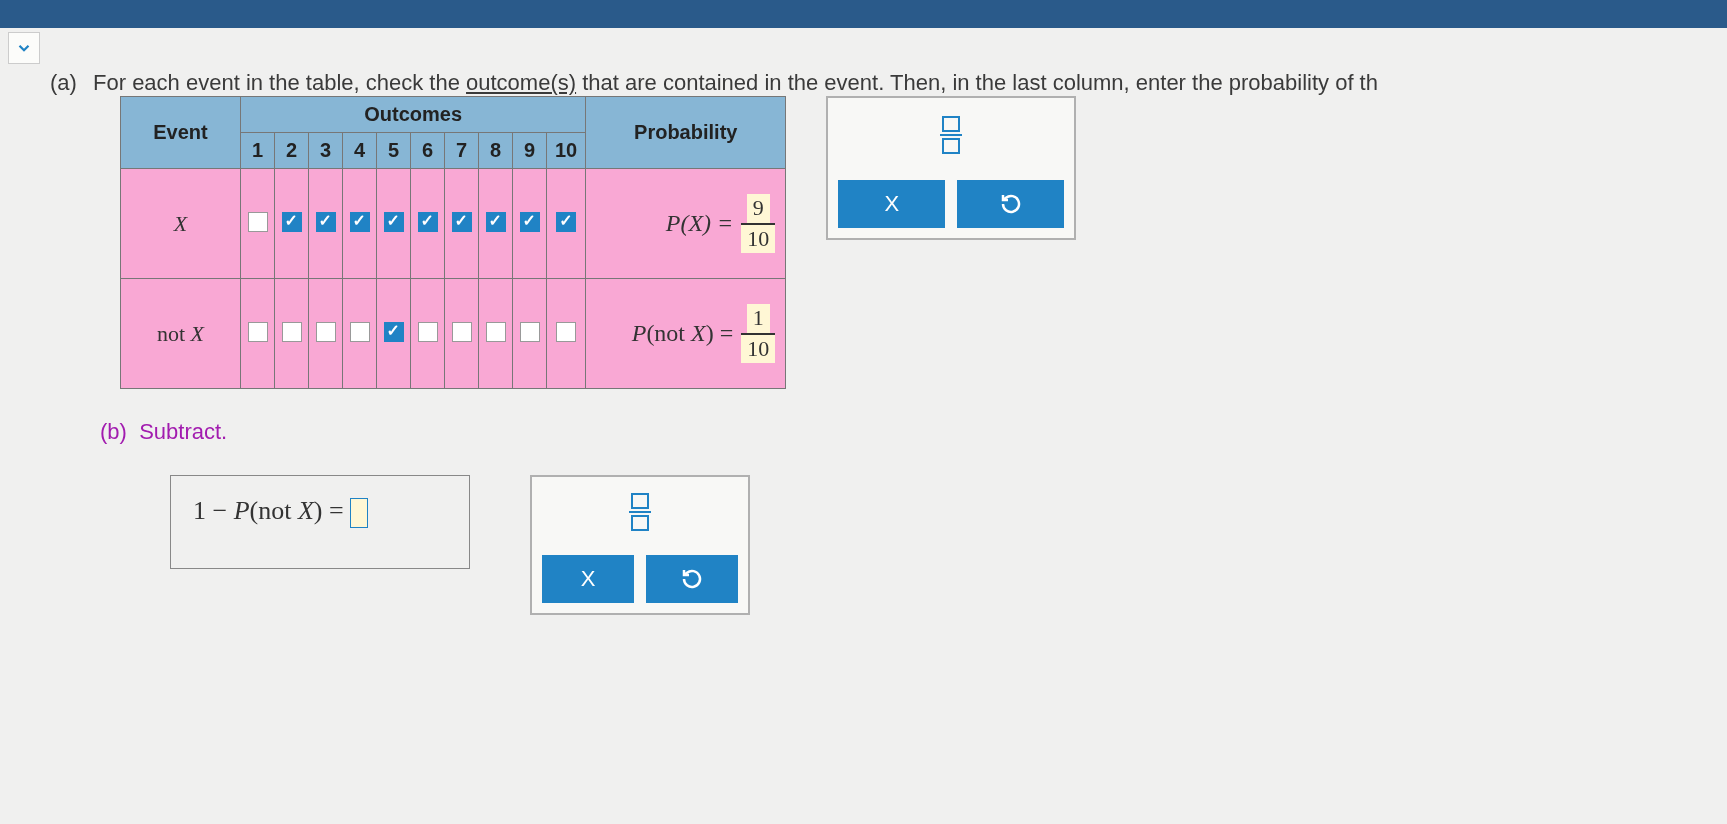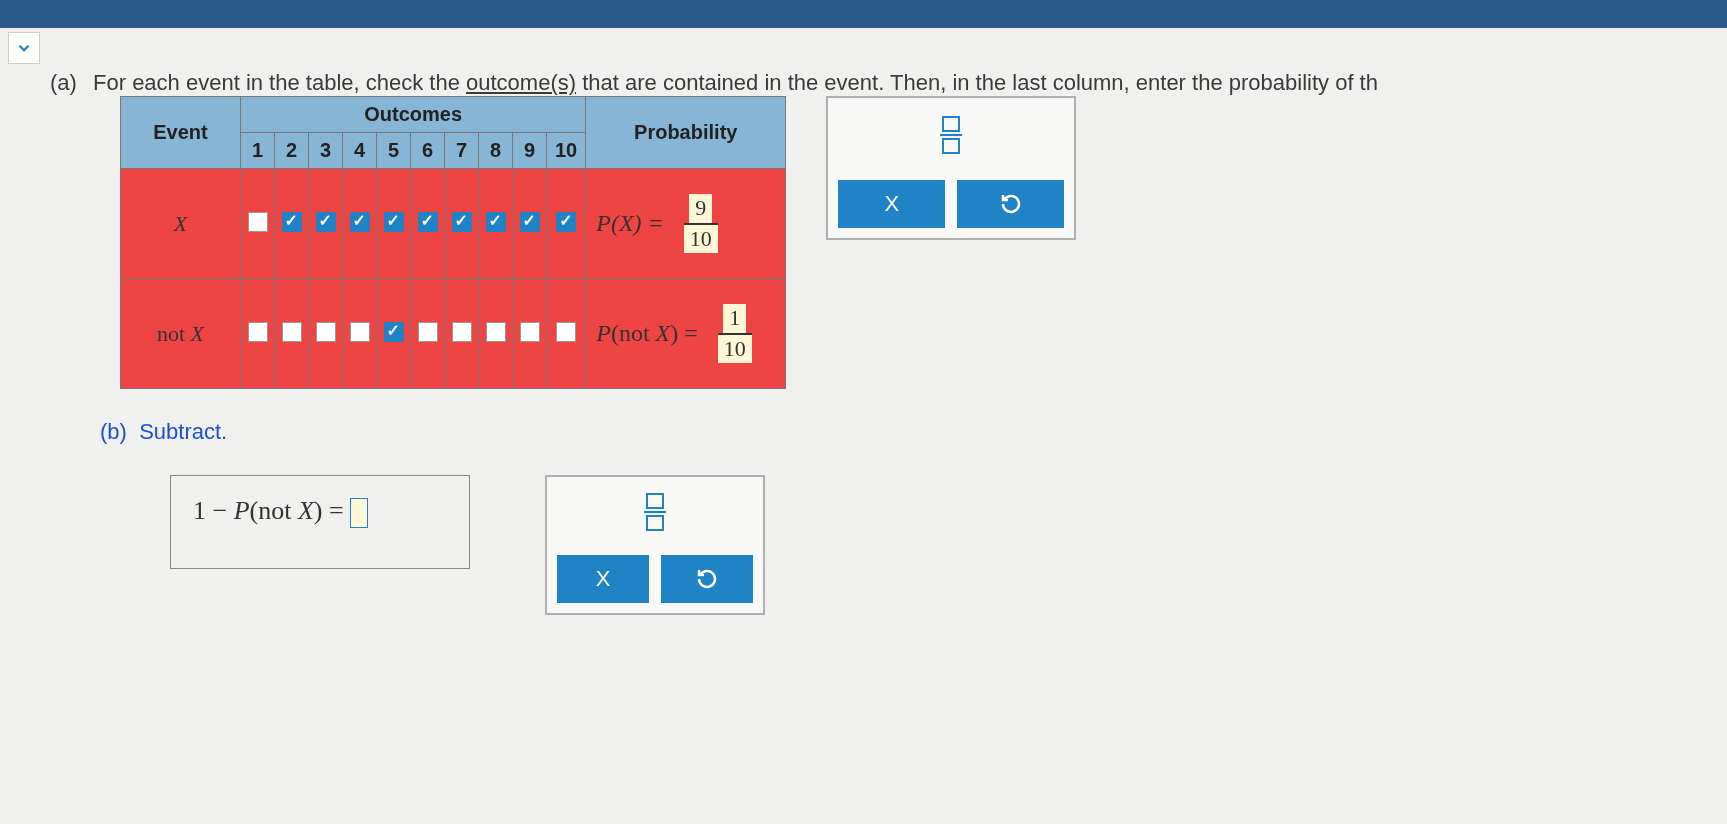--- a/index.html
+++ b/index.html
@@ -37,21 +37,21 @@
     font-size: 22px;
     color: #3a3a3a;
     white-space: nowrap;
     overflow: hidden;
   }
   .instruction .label { margin-right: 10px; }
   .instruction .underline { text-decoration: underline; color: #3a3a3a; }
   .row-a { display: flex; align-items: flex-start; gap: 40px; margin-left: 70px; }
   table.prob-table {
     border-collapse: collapse;
-    background: #ef4444;
+    background: #f9a8d4;
   }
   table.prob-table th, table.prob-table td {
     border: 1px solid #777;
     text-align: center;
   }
   table.prob-table th {
     background: #87b6d5;
     font-weight: bold;
     font-size: 20px;
     padding: 6px 8px;
@@ -85,21 +85,21 @@
     position: absolute;
     left: 2px; top: -2px;
     font-size: 16px;
     font-weight: bold;
   }
   .td-prob {
     font-family: 'Times New Roman', serif;
     font-size: 24px;
     padding: 0 10px;
   }
-  .prob-expr { display: flex; align-items: center; justify-content: flex-start; gap: 20px; }
+  .prob-expr { display: flex; align-items: center; justify-content: flex-end; gap: 8px; }
   .frac {
     display: inline-flex;
     flex-direction: column;
     align-items: center;
     font-size: 22px;
     line-height: 1.1;
   }
   .frac .num, .frac .den {
     padding: 2px 6px;
     background: #fff7d5;
@@ -131,22 +131,22 @@
     flex: 1;
     height: 48px;
     background: #2083c5;
     color: #fff;
     display: flex;
     align-items: center;
     justify-content: center;
     cursor: pointer;
     font-size: 22px;
   }
-  .section-b { margin-top: 30px; font-size: 22px; color: #1d4ed8; margin-left: 50px; }
-  .row-b { display: flex; align-items: flex-start; gap: 75px; margin-left: 120px; margin-top: 30px; }
+  .section-b { margin-top: 30px; font-size: 22px; color: #a21caf; margin-left: 50px; }
+  .row-b { display: flex; align-items: flex-start; gap: 60px; margin-left: 120px; margin-top: 30px; }
   .eq-box {
     border: 1px solid #888;
     padding: 20px 22px 40px 22px;
     font-family: 'Times New Roman', serif;
     font-size: 26px;
     min-width: 300px;
   }
   .eq-box .inp {
     display: inline-block;
     width: 18px; height: 30px;

